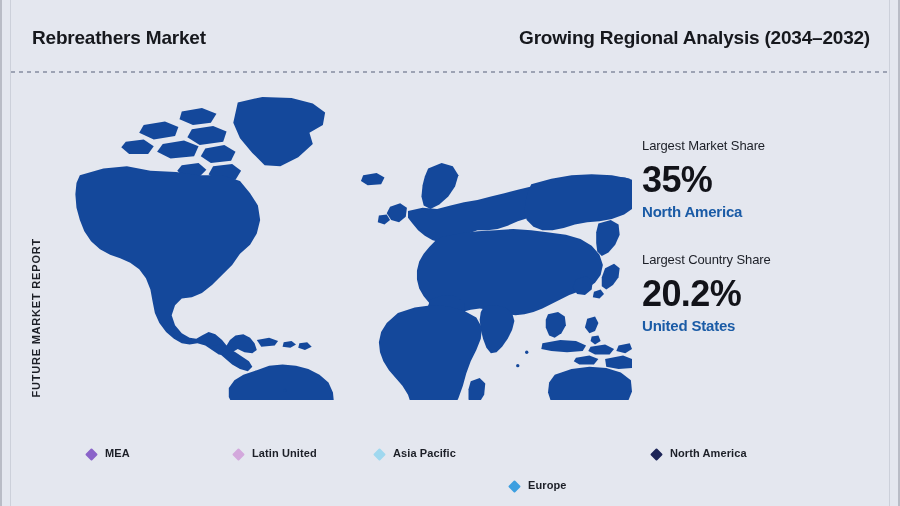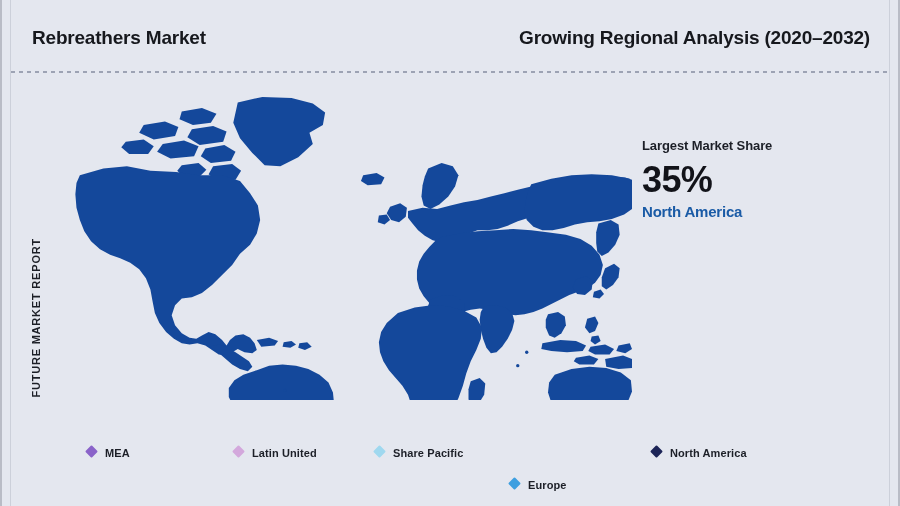--- a/index.html
+++ b/index.html
@@ -95,21 +95,21 @@
   
   #stats {
     position: absolute;
     left: 640px;
     top: 138px;
     width: 240px;
   }
   .stat-block { margin-bottom: 32px; }
   .stat-label {
     font-size: 13px;
-    font-weight: bold;
+    font-weight: normal;
     color: #1c1f27;
     letter-spacing: -0.1px;
     margin-bottom: 8px;
   }
   .stat-value {
     font-size: 36px;
     font-weight: bold;
     color: #121319;
     letter-spacing: -0.6px;
     line-height: 1.05;
@@ -126,21 +126,21 @@
   #legend {
     position: absolute;
     left: 85px;
     top: 447px;
     width: 700px;
     height: 20px;
   }
   .legend-item {
     position: absolute;
     display: flex;
-    align-items: flex-start;
+    align-items: flex-end;
     white-space: nowrap;
   }
   .legend-marker {
     width: 9px;
     height: 9px;
     transform: rotate(45deg);
     margin-right: 9px;
     flex: none;
     border-radius: 1px;
   }
@@ -154,21 +154,21 @@
 </head>
 <body>
 
 <div id="page" style="background: rgb(228, 231, 239);">
 
   <div class="edge-rule left"></div>
   <div class="edge-rule right"></div>
 
   <div id="header">
     <div id="header-title">Rebreathers Market</div>
-    <div id="header-subtitle">Growing Regional Analysis (2020–2032)</div>
+    <div id="header-subtitle">Growing Regional Analysis (2034–2032)</div>
     <div id="header-divider"></div>
   </div>
 
   <div id="side-label">FUTURE MARKET REPORT</div>
 
   <div id="map-wrap">
     <svg viewBox="0 0 1000 553" preserveAspectRatio="xMidYMid meet">
       <g fill="#14489b">
 
         <path d="M296 22 L340 12 L392 14 L430 24 L452 40 L448 62 L424 76 L430 96 L404 120 L372 136 L344 134 L322 112 L300 86 L288 58 Z"></path>
@@ -253,38 +253,43 @@
   </div>
 
   <div id="stats">
 
     <div class="stat-block">
       <div class="stat-label">Largest Market Share</div>
       <div class="stat-value">35%</div>
       <div class="stat-region" style="color: rgb(26, 91, 166);">North America</div>
     </div>
 
+    <div class="stat-block">
+      <div class="stat-label">Largest Country Share</div>
+      <div class="stat-value">20.2%</div>
+      <div class="stat-region" style="color: rgb(26, 91, 166);">United States</div>
+    </div>
 
   </div>
 
   <div id="legend">
 
     <div class="legend-item" style="left: 0px;">
       <span class="legend-marker" style="background: rgb(138, 99, 201);"></span>
       <span class="legend-text">MEA</span>
     </div>
 
     <div class="legend-item" style="left: 147px;">
       <span class="legend-marker" style="background: rgb(211, 168, 220);"></span>
       <span class="legend-text">Latin United</span>
     </div>
 
     <div class="legend-item" style="left: 288px;">
       <span class="legend-marker" style="background: rgb(159, 216, 239);"></span>
-      <span class="legend-text">Share Pacific</span>
+      <span class="legend-text">Asia Pacific</span>
     </div>
 
     <div class="legend-item" style="left: 423px; margin-top: 32px;">
       <span class="legend-marker" style="background: rgb(61, 159, 224);"></span>
       <span class="legend-text">Europe</span>
     </div>
 
     <div class="legend-item" style="left: 565px;">
       <span class="legend-marker" style="background: rgb(28, 36, 87);"></span>
       <span class="legend-text">North America</span>

